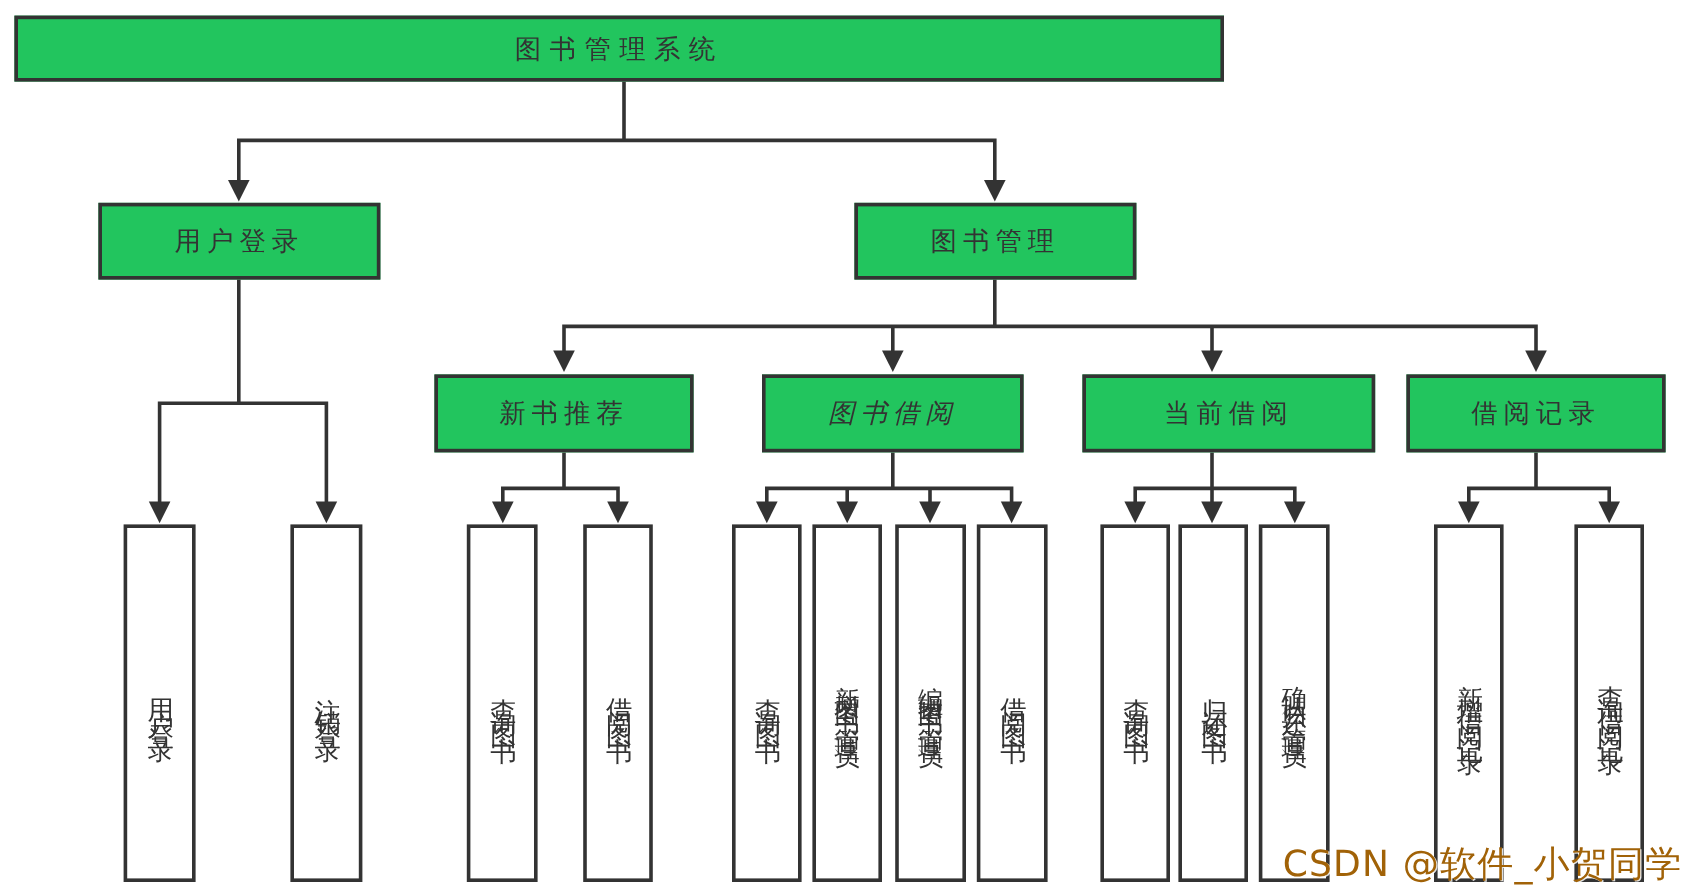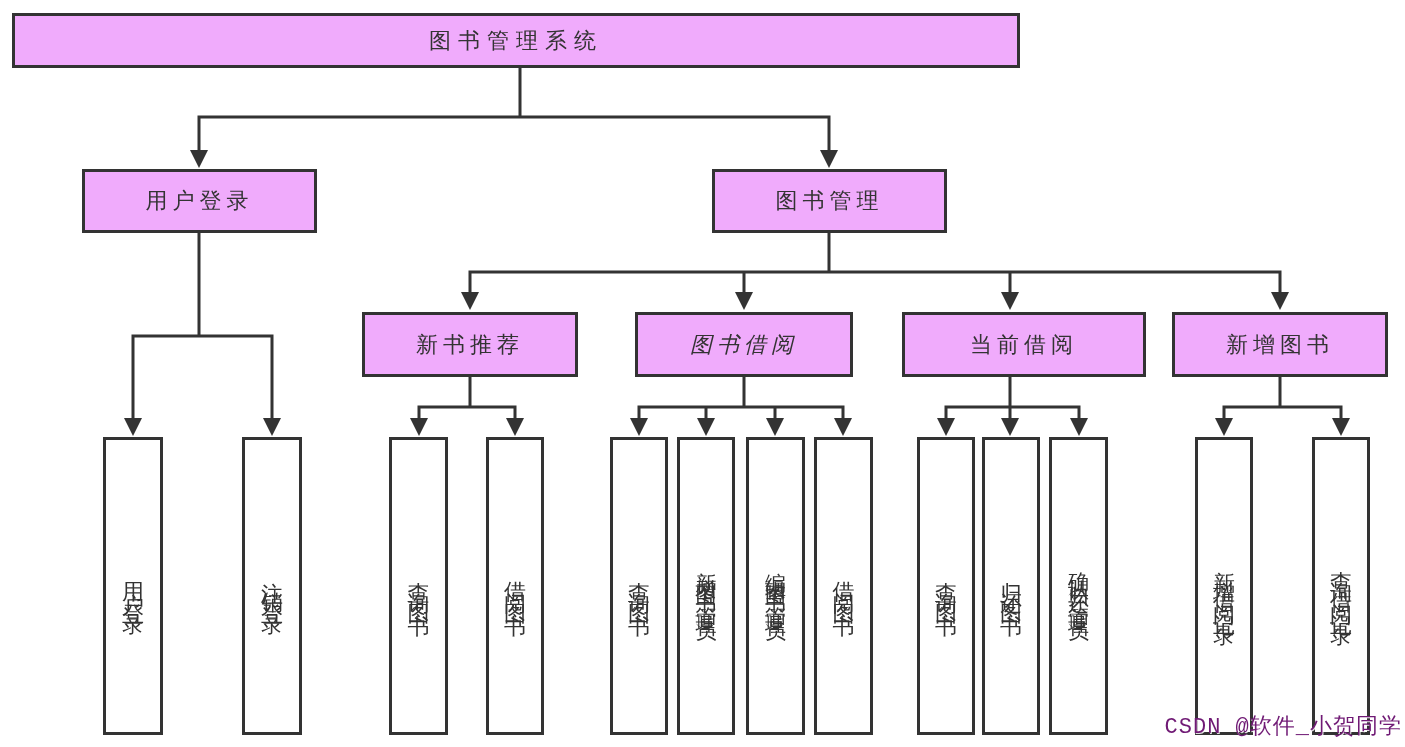--- a/index.html
+++ b/index.html
@@ -4,37 +4,36 @@
 <style>
   html,body{margin:0;padding:0;background:#ffffff;}
   .stage{
     position:relative;width:1405px;height:747px;background:#ffffff;
     font-family:"DejaVu Sans","Liberation Sans",sans-serif;overflow:hidden;
   }
   .connectors{position:absolute;left:0;top:0;width:1405px;height:747px;}
   .connectors path{stroke:#333333;stroke-width:3;fill:none;}
   .connectors polygon{fill:#333333;stroke:none;}
   .node{
-    position:absolute;box-sizing:border-box;border:3px solid #333333;background:#f0abfc;
+    position:absolute;box-sizing:border-box;border:3px solid #333333;background:#22c55e;
     display:flex;align-items:center;justify-content:center;
     color:#333333;font-size:22px;letter-spacing:5px;white-space:nowrap;z-index:2;
   }
   .node.title{font-size:22px;letter-spacing:7px;}
   .vnode{
     position:absolute;box-sizing:border-box;border:3px solid #333333;background:#ffffff;
     display:flex;align-items:center;justify-content:center;
     color:#333333;font-size:22px;z-index:2;
     writing-mode:vertical-rl;text-orientation:mixed;letter-spacing:11px;
   }
   .vnode.long{letter-spacing:7px;font-size:21px;}
   .watermark{
     position:absolute;right:3px;bottom:6px;z-index:3;
-    font-size:22px;color:#701a75;letter-spacing:1px;
+    font-size:30px;color:#a16207;letter-spacing:1px;
     text-shadow:1px 1px 0 rgba(255,255,255,0.85);
-    font-family:Liberation Mono, monospace;
   }
 </style>
 </head>
 <body>
 
 <div class="stage">
 
   <svg class="connectors" viewBox="0 0 1405 747" xmlns="http://www.w3.org/2000/svg">
     <g>
       <path d="M520 68 V117 M199 152 V117 H829 V152"></path>
@@ -79,21 +78,21 @@
   </svg>
 
   <div class="node title" style="left:12px;top:13px;width:1008px;height:55px;">图书管理系统</div>
 
   <div class="node" style="left:82px;top:169px;width:235px;height:64px;">用户登录</div>
   <div class="node" style="left:362px;top:312px;width:216px;height:65px;">新书推荐</div>
 
   <div class="node" style="left:712px;top:169px;width:235px;height:64px;">图书管理</div>
   <div class="node" style="left:635px;top:312px;width:218px;height:65px;font-style:italic;">图书借阅</div>
   <div class="node" style="left:902px;top:312px;width:244px;height:65px;">当前借阅</div>
-  <div class="node" style="left:1172px;top:312px;width:216px;height:65px;">新增图书</div>
+  <div class="node" style="left:1172px;top:312px;width:216px;height:65px;">借阅记录</div>
 
   <div class="vnode" style="left:103px;top:437px;width:60px;height:298px;">用户登录</div>
   <div class="vnode" style="left:242px;top:437px;width:60px;height:298px;">注销登录</div>
 
   <div class="vnode" style="left:389px;top:437px;width:59px;height:298px;">查询图书</div>
   <div class="vnode" style="left:486px;top:437px;width:58px;height:298px;">借阅图书</div>
 
   <div class="vnode" style="left:610px;top:437px;width:58px;height:298px;">查询图书</div>
   <div class="vnode long" style="left:677px;top:437px;width:58px;height:298px;">新增图书（管理员）</div>
   <div class="vnode long" style="left:746px;top:437px;width:59px;height:298px;">编辑图书（管理员）</div>

